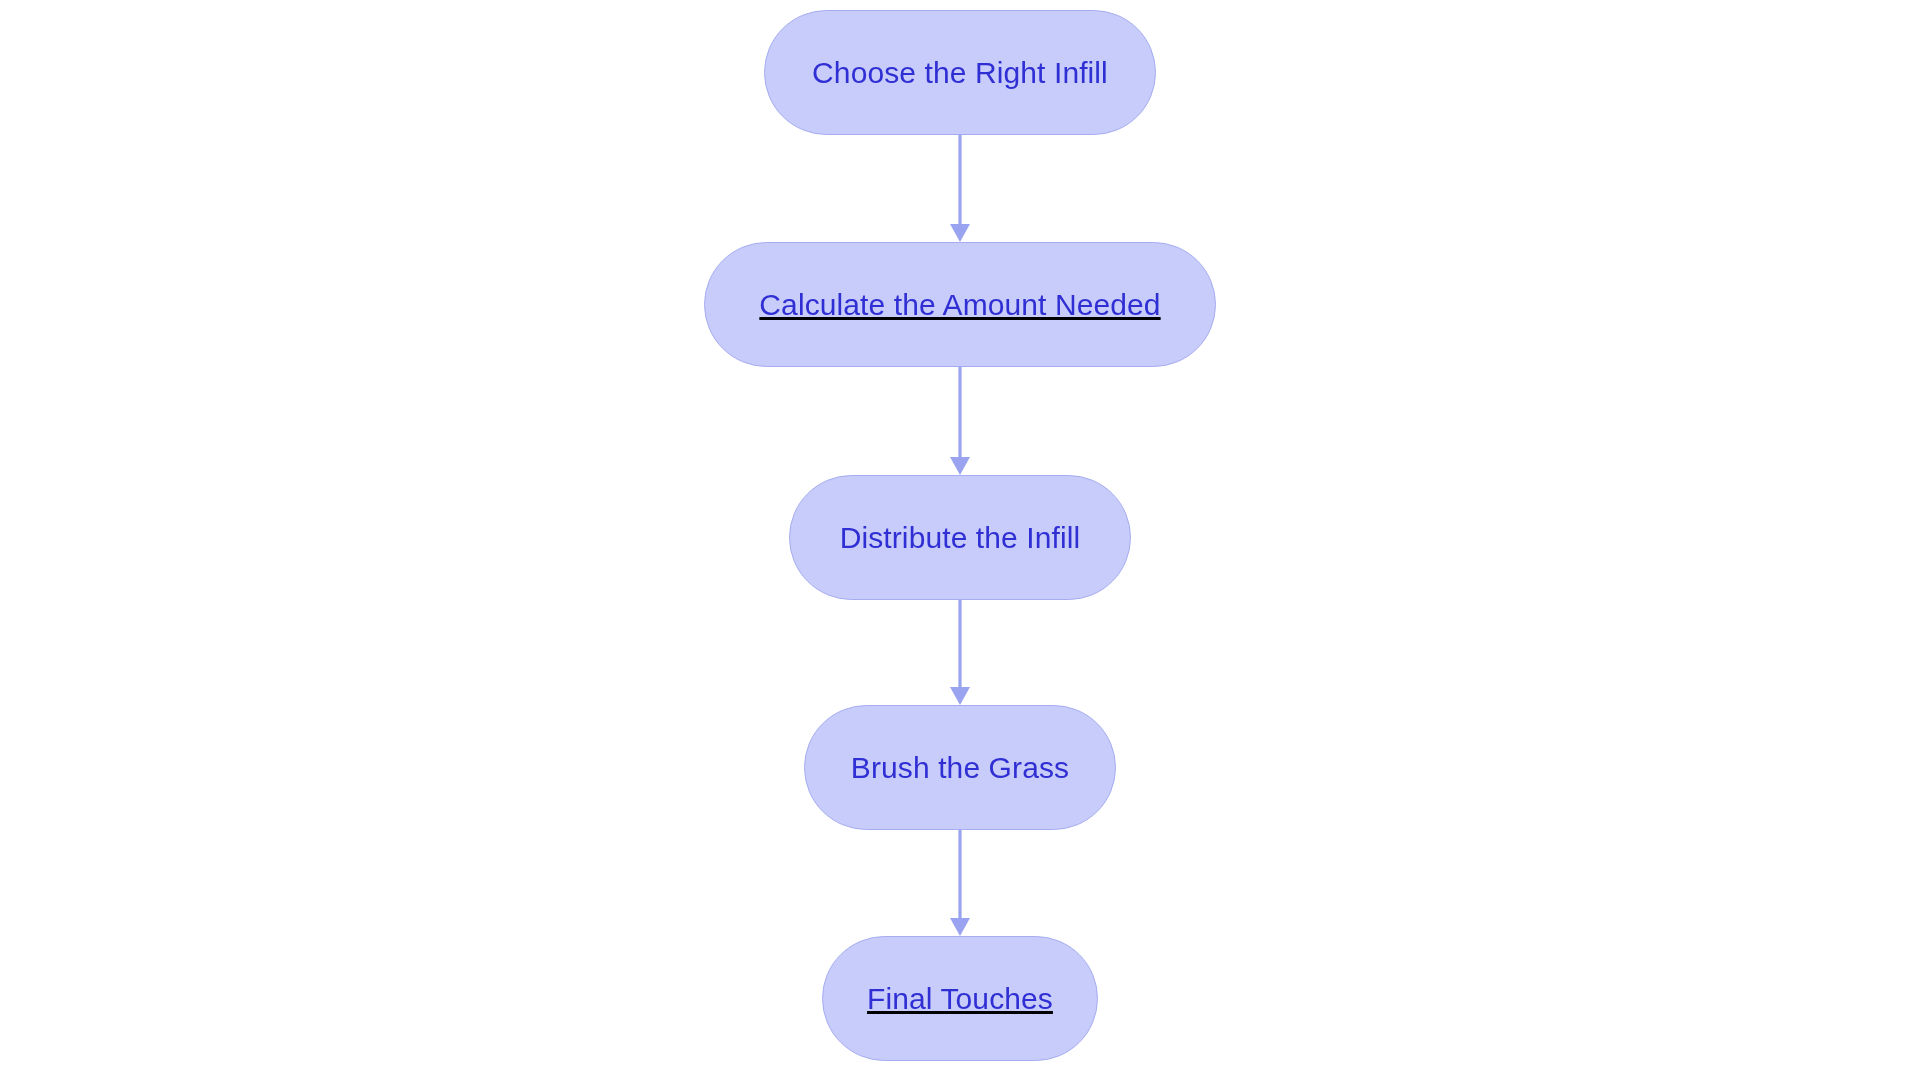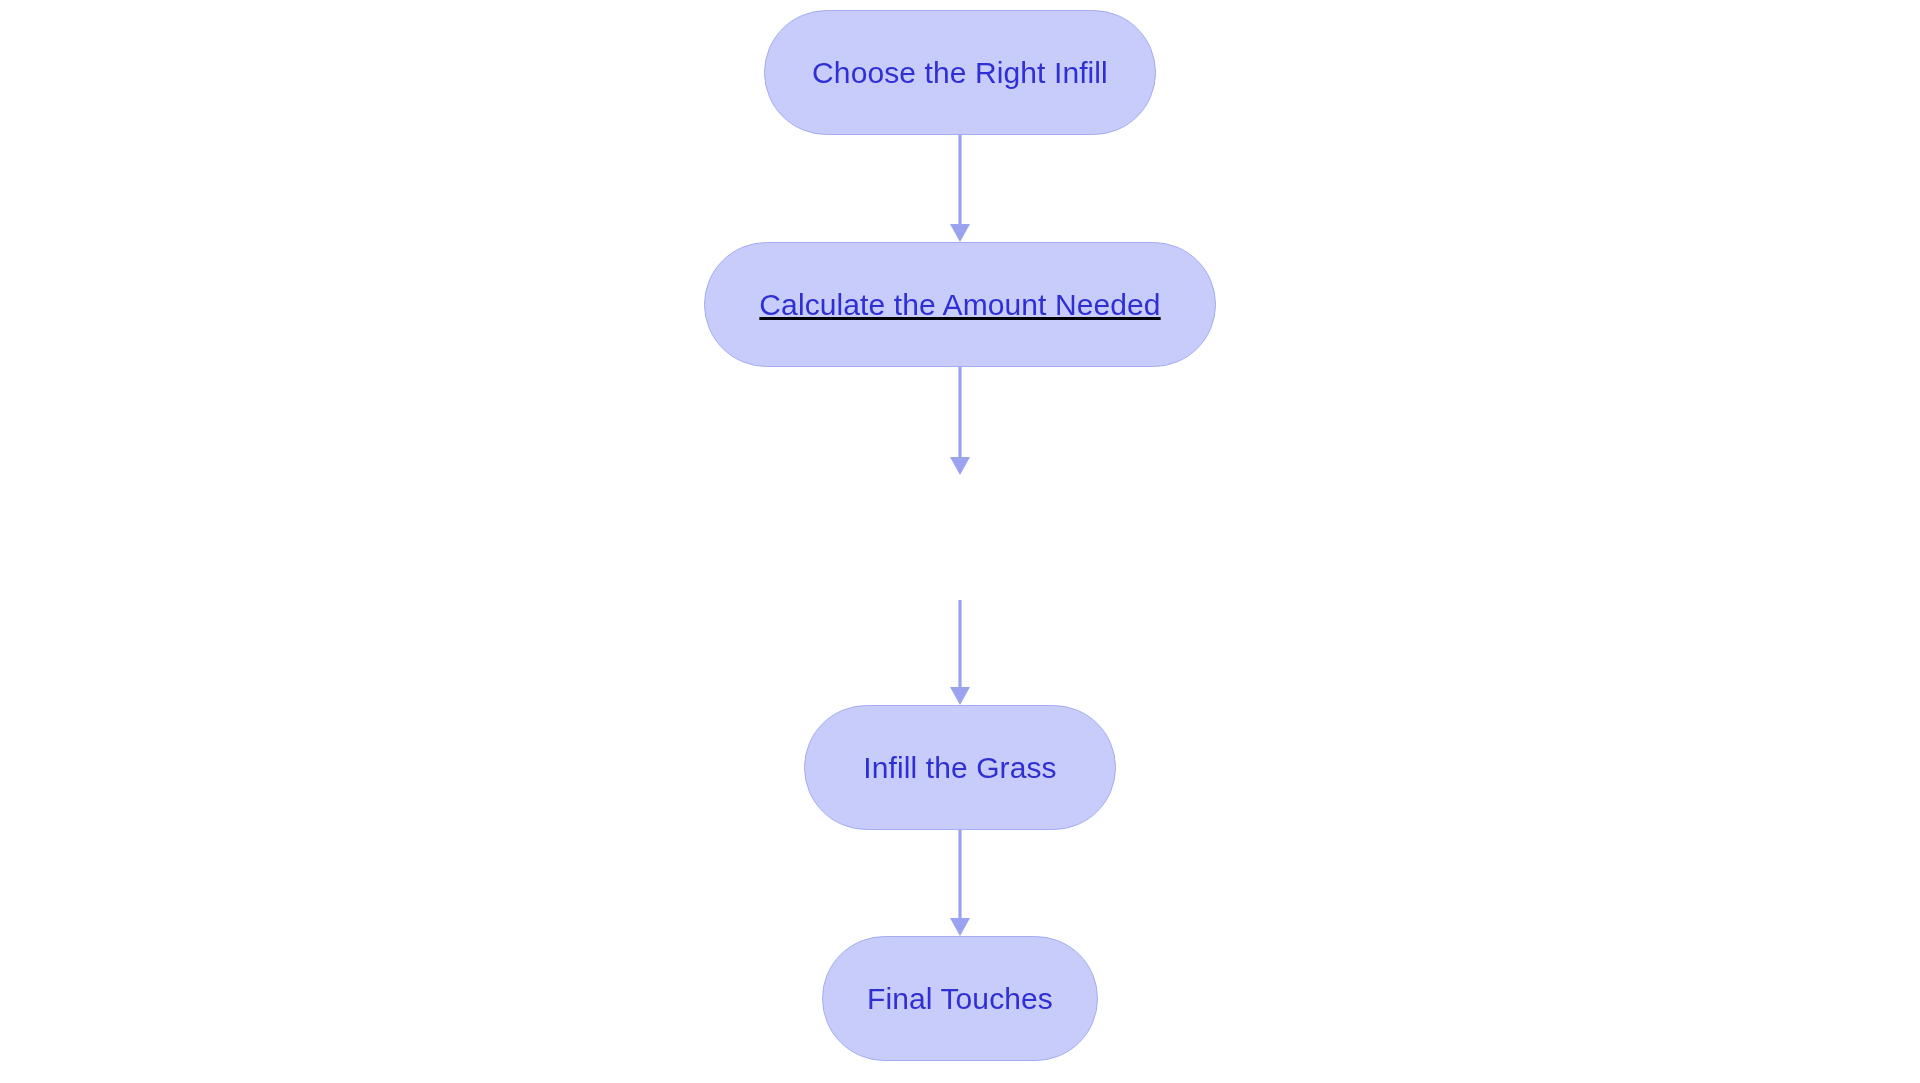--- a/index.html
+++ b/index.html
@@ -44,21 +44,21 @@
     letter-spacing: 0.1px;
     white-space: nowrap;
     line-height: 1;
   }
 
   
   #node-1 { top: 10px;  width: 392px; }
   #node-2 { top: 242px; width: 512px; text-decoration: underline; }
   #node-3 { top: 475px; width: 342px; }
   #node-4 { top: 705px; width: 312px; }
-  #node-5 { top: 936px; width: 276px; }
+  #node-5 { top: 936px; width: 276px; text-decoration: underline; }
 
   
   .edge {
     position: absolute;
     left: 50%;
     transform: translateX(-50%);
     width: 40px;
     pointer-events: none;
   }
   #edge-1 { top: 135px; height: 107px; }
@@ -88,30 +88,33 @@
     <span class="node-label">Calculate the Amount Needed</span>
   </div>
 
   <div class="edge" id="edge-2">
     <svg viewBox="0 0 40 108" preserveAspectRatio="none" aria-hidden="true">
       <line x1="20" y1="0" x2="20" y2="92" stroke="#9aa3ef" stroke-width="3.2"></line>
       <polygon points="10,90 30,90 20,108" fill="#9aa3ef"></polygon>
     </svg>
   </div>
 
+  <div class="node" id="node-3">
+    <span class="node-label">Distribute the Infill</span>
+  </div>
 
   <div class="edge" id="edge-3">
     <svg viewBox="0 0 40 105" preserveAspectRatio="none" aria-hidden="true">
       <line x1="20" y1="0" x2="20" y2="89" stroke="#9aa3ef" stroke-width="3.2"></line>
       <polygon points="10,87 30,87 20,105" fill="#9aa3ef"></polygon>
     </svg>
   </div>
 
   <div class="node" id="node-4">
-    <span class="node-label">Infill the Grass</span>
+    <span class="node-label">Brush the Grass</span>
   </div>
 
   <div class="edge" id="edge-4">
     <svg viewBox="0 0 40 106" preserveAspectRatio="none" aria-hidden="true">
       <line x1="20" y1="0" x2="20" y2="90" stroke="#9aa3ef" stroke-width="3.2"></line>
       <polygon points="10,88 30,88 20,106" fill="#9aa3ef"></polygon>
     </svg>
   </div>
 
   <div class="node" id="node-5">

